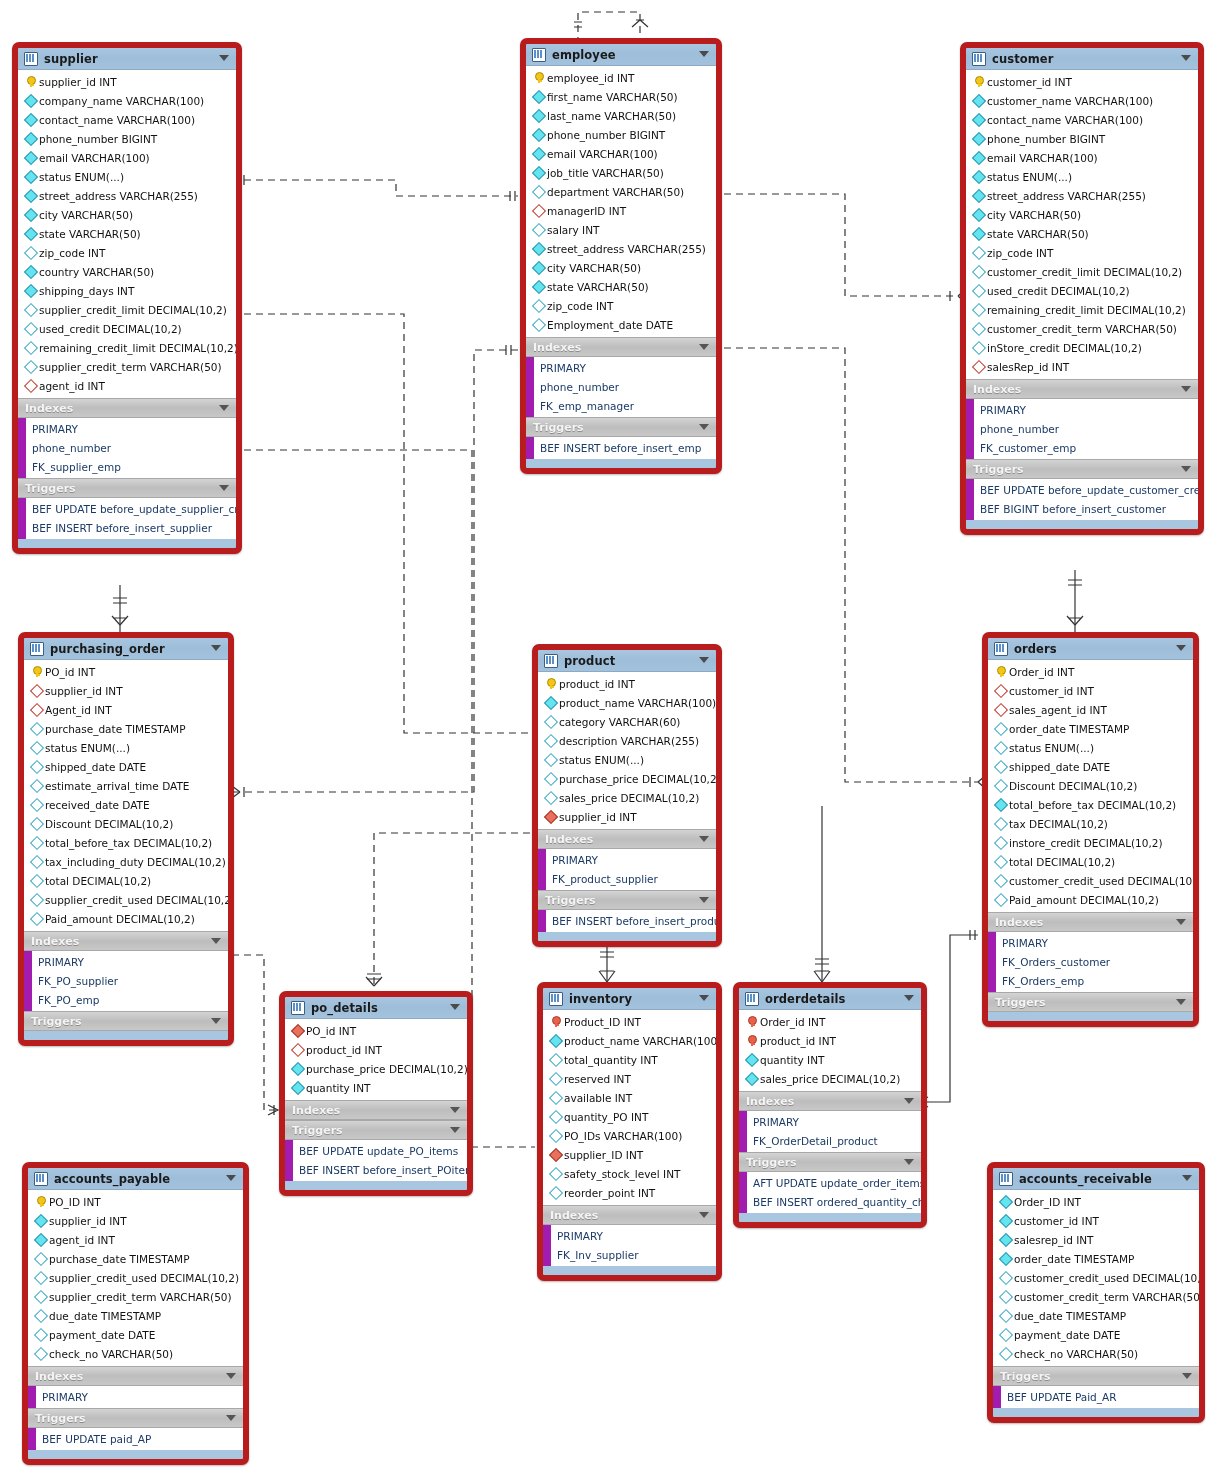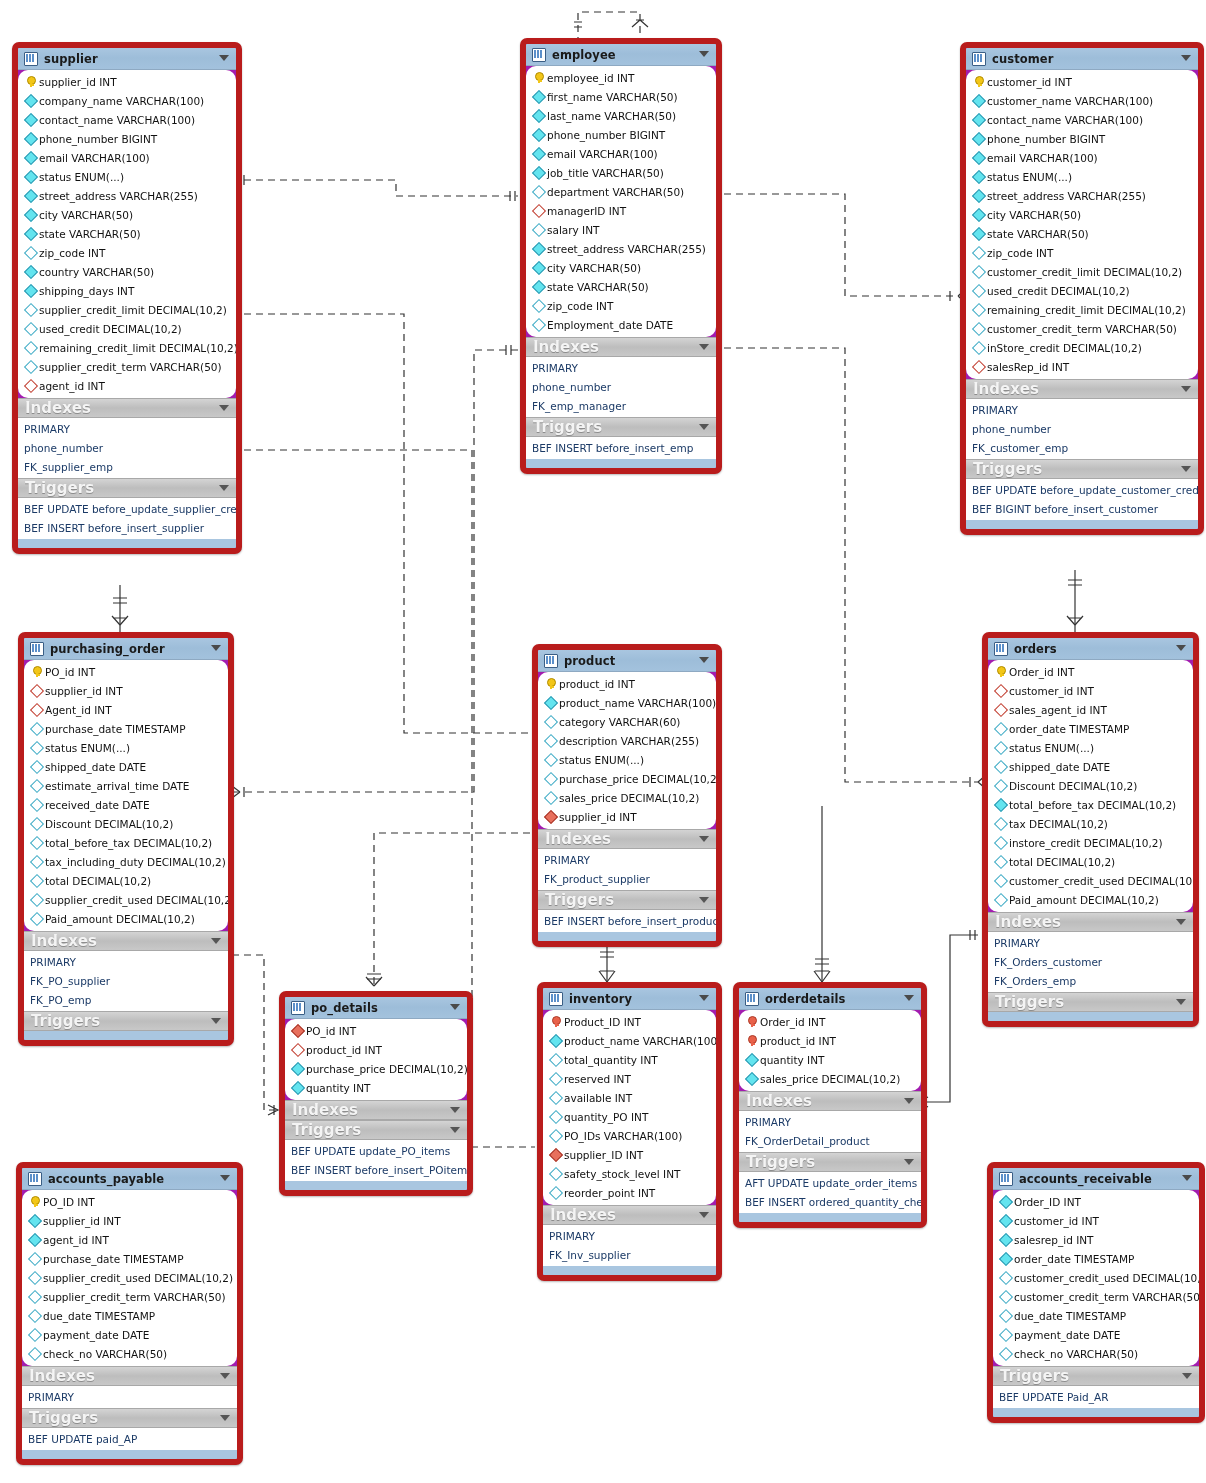--- a/index.html
+++ b/index.html
@@ -42,21 +42,21 @@
     font-size:11.5px;font-weight:bold;color:#1a1a1a;letter-spacing:.1px;
     white-space:nowrap;
   }
   .hdr-caret{
     position:absolute;right:7px;top:7px;
     width:0;height:0;border-left:5px solid transparent;border-right:5px solid transparent;
     border-top:6px solid #4a4a4a;
   }
 
   
-  .cols{background:#fff;padding:2px 3px 3px 0;border-radius:10px;}
+  .cols{background:#fff;padding:2px 3px 3px 0;}
   .col{
     height:19px;display:flex;align-items:center;padding-left:6px;
     font-size:10.5px;color:#000;white-space:nowrap;
   }
   .col .lbl{color:#111;}
   .glyph{width:13px;flex:0 0 13px;display:flex;align-items:center;justify-content:center;margin-right:2px;}
 
   
   .dia{width:8px;height:8px;transform:rotate(45deg);border:1px solid #39a9c4;background:#ffffff;}
   .dia.filled{background:#63e4ef;border-color:#2b93ad;}
@@ -71,26 +71,26 @@
   .key.red .head{background:#e8614a;border-color:#ab3a28;}
   .key.red .stem,.key.red .tooth{background:#e8614a;}
 
   
   .sec-hdr{
     height:18px;
     background:linear-gradient(to bottom,#d4d4d4 0%,#bdbdbd 50%,#c8c8c8 100%);
     border-top:1px solid #a8a8a8;border-bottom:1px solid #a8a8a8;
     display:flex;align-items:center;padding:0 5px 0 7px;position:relative;
   }
-  .sec-name{font-size:15px;font-weight:bold;color:#f4f4f4;text-shadow:0 1px 0 #8d8d8d;}
+  .sec-name{font-size:11px;font-weight:bold;color:#f4f4f4;text-shadow:0 1px 0 #8d8d8d;}
   .sec-caret{
     position:absolute;right:7px;top:6px;width:0;height:0;
     border-left:5px solid transparent;border-right:5px solid transparent;border-top:6px solid #555;
   }
-  .sec-body{background:#fff;padding:1px 0 2px 0;}
+  .sec-body{background:#fff;padding:1px 0 2px 0;margin-left:8px;}
   .sec-row{height:19px;display:flex;align-items:center;padding-left:6px;font-size:10.5px;color:#1b3a66;white-space:nowrap;}
 
   .tbl-foot{height:9px;background:#a9c6e0;}
 </style>
 </head>
 <body>
 
 <div id="canvas">
 
   <svg id="wires" viewBox="0 0 1206 1483" xmlns="http://www.w3.org/2000/svg">
@@ -1035,21 +1035,21 @@
       <span class="sec-name">Triggers</span>
       <span class="sec-caret"></span>
     </div>
     <div class="sec-body">
         <div class="sec-row">AFT UPDATE update_order_items</div>
         <div class="sec-row">BEF INSERT ordered_quantity_check</div>
       </div>
     <div class="tbl-foot"></div>
   </div>
 
-  <div class="tbl" style="left:16px;top:1162px;width:215px;text-align:right;">
+  <div class="tbl" style="left:22px;top:1162px;width:215px;text-align:right;">
     <div class="tbl-hdr">
       <span class="tbl-ico"></span>
       <span class="tbl-name">accounts_payable</span>
       <span class="hdr-caret"></span>
     </div>
     <div class="cols">
         <div class="col">
           <span class="glyph">
             <span class="key">
               <span class="head"></span>

